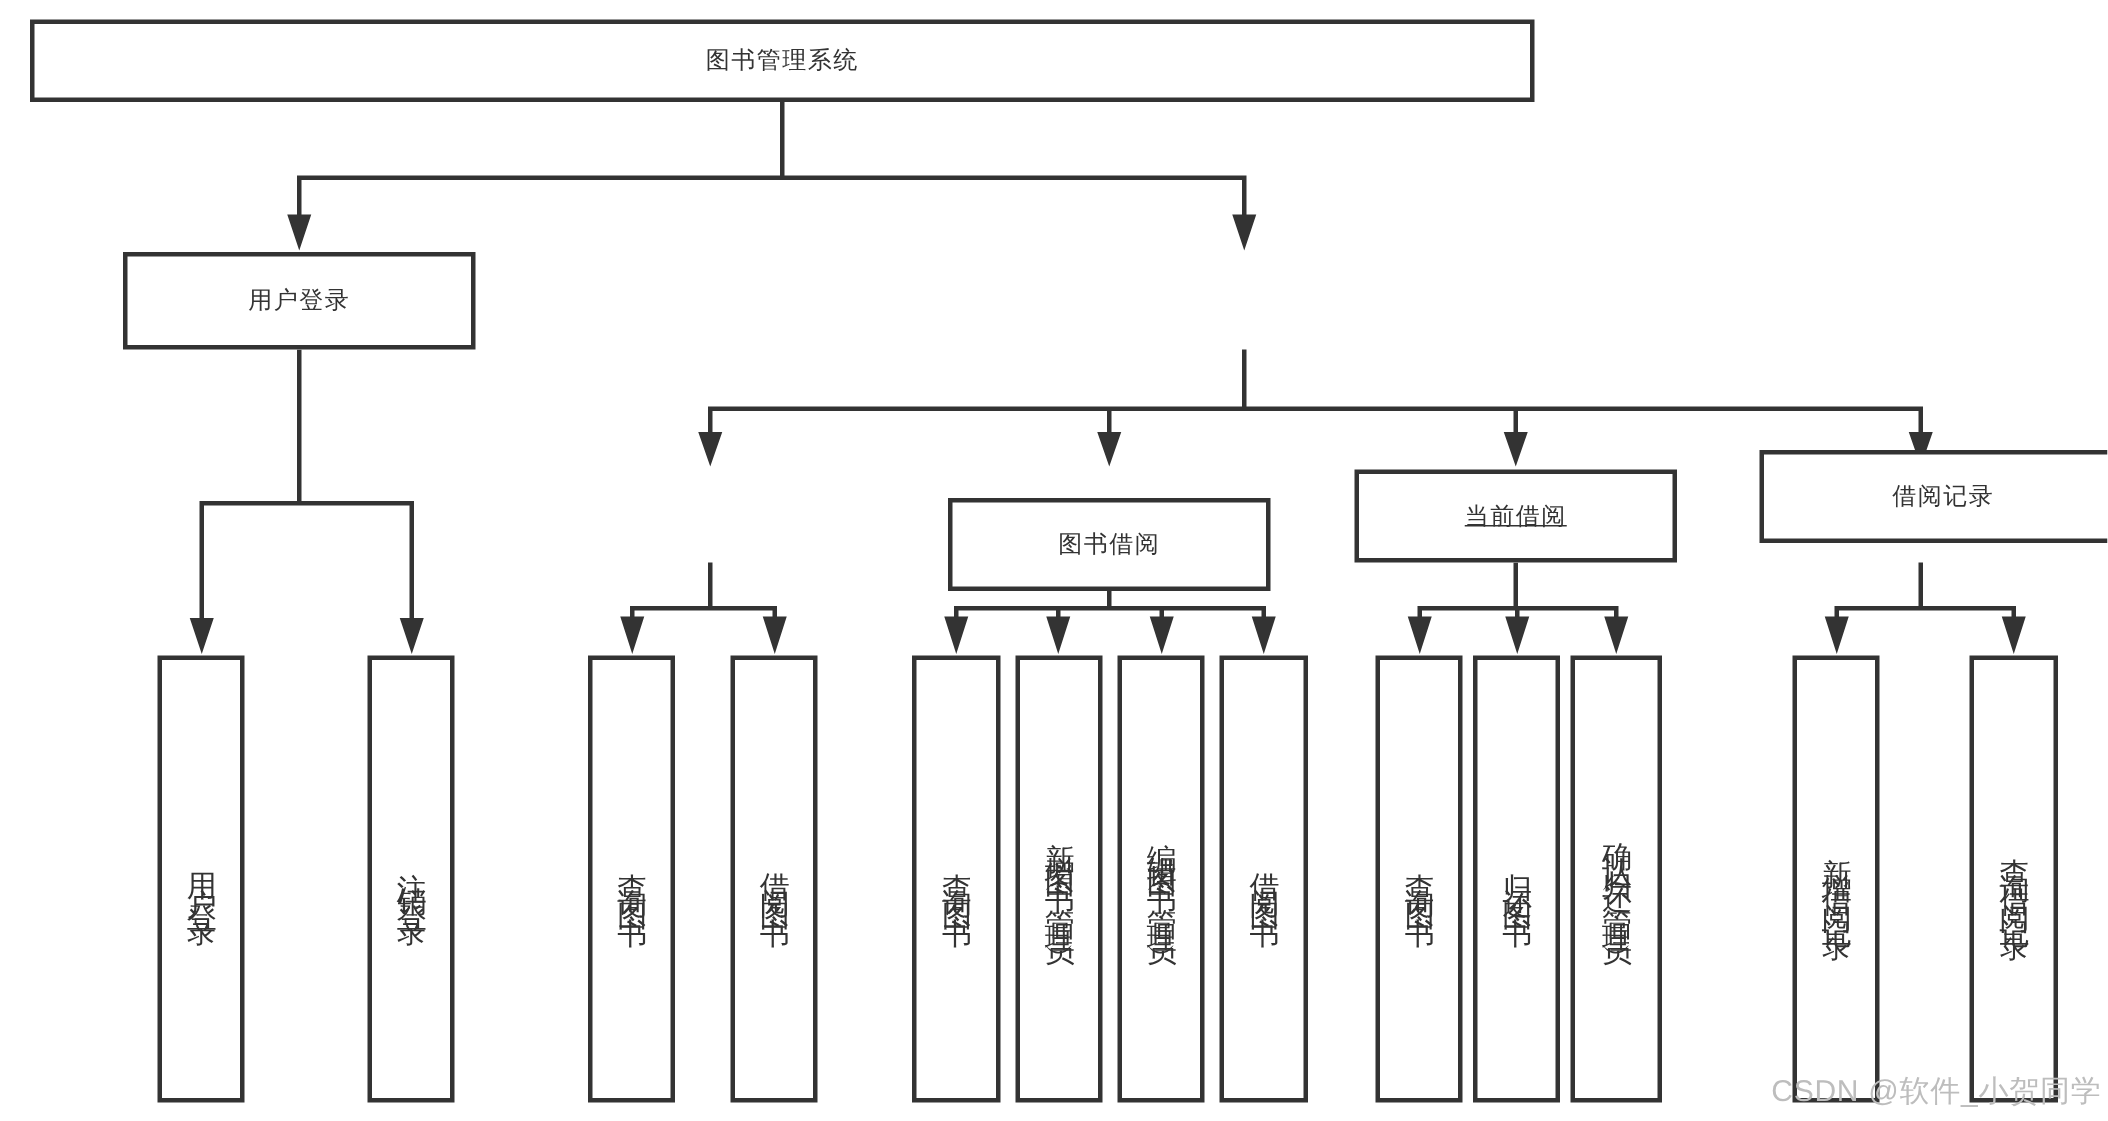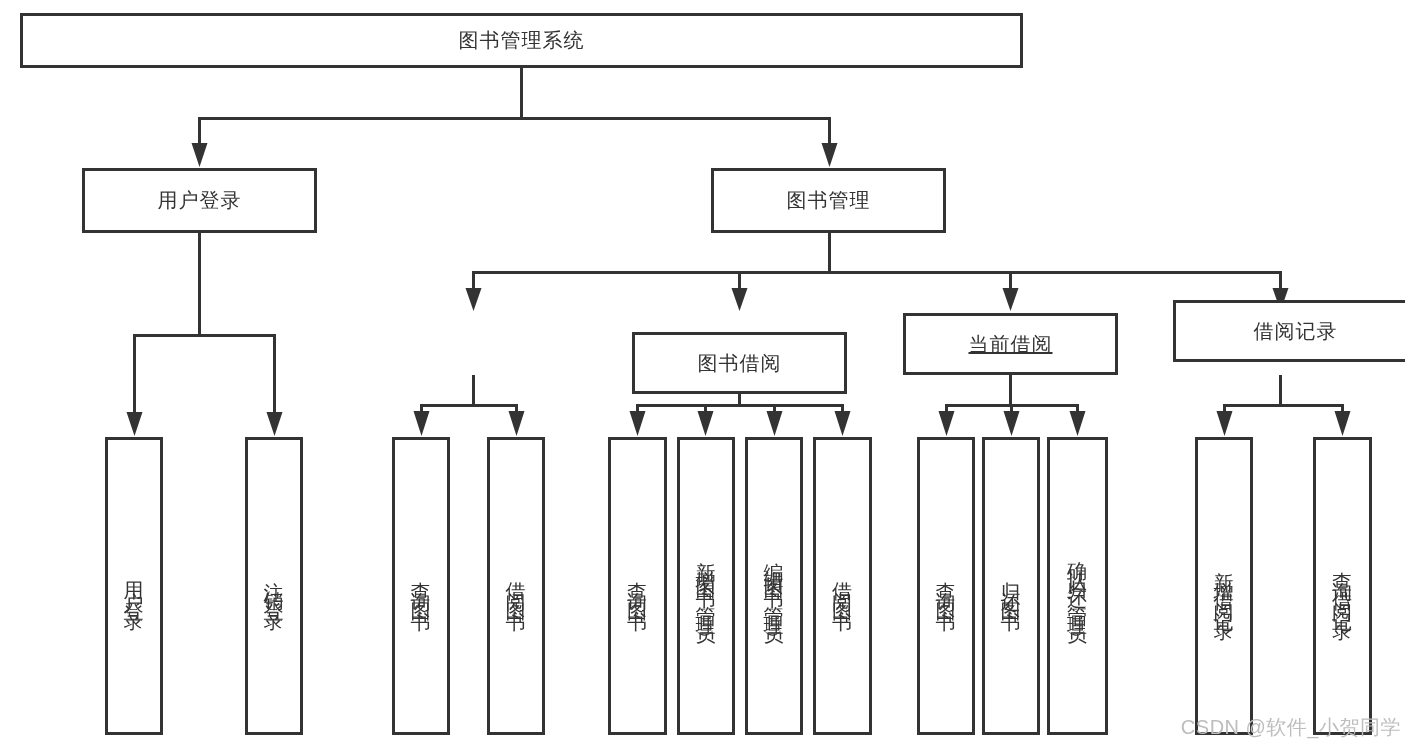--- a/index.html
+++ b/index.html
@@ -4,21 +4,21 @@
 <style>
   html,body{margin:0;padding:0;background:#ffffff;}
   #stage{
     position:relative;width:1405px;height:747px;background:#ffffff;overflow:hidden;
     font-family:"Liberation Sans",sans-serif;color:#333333;
   }
   #wires{position:absolute;left:0;top:0;width:1405px;height:747px;}
   .hnode{
     position:absolute;box-sizing:border-box;border:3px solid #333333;background:#ffffff;
     display:flex;align-items:center;justify-content:center;
-    font-size:20px;color:#333333;letter-spacing:1px;white-space:nowrap;
+    font-size:16px;color:#333333;letter-spacing:1px;white-space:nowrap;
   }
   .vnode{
     position:absolute;box-sizing:border-box;border:3px solid #333333;background:#ffffff;
     top:437px;height:298px;
     display:flex;align-items:center;justify-content:center;
     writing-mode:vertical-lr;text-orientation:mixed;
     font-size:20px;color:#333333;letter-spacing:10px;line-height:1;
   }
   .watermark{
     position:absolute;right:4px;bottom:6px;
@@ -64,21 +64,20 @@
 
     <g>
       <path d="M1280.5 375 V405 M1223 405.5 H1344 M1224.5 405 V412 M1342.5 405 V412" fill="none" stroke="#333333" stroke-width="3"></path>
       <path fill="#333333" d="M1216.5 411 H1232.5 L1224.5 436 Z M1334.5 411 H1350.5 L1342.5 436 Z"></path>
     </g>
   </svg>
 
   <div class="hnode" style="left:20px;top:13px;width:1003px;height:55px;">图书管理系统</div>
 
   <div class="hnode" style="left:82px;top:168px;width:235px;height:65px;">用户登录</div>
-  <div class="hnode" style="left:711px;top:168px;width:235px;height:65px;">图书管理</div>
 
   <div class="hnode" style="left:632px;top:332px;width:215px;height:62px;">图书借阅</div>
   <div class="hnode" style="left:903px;top:313px;width:215px;height:62px;text-decoration:underline;">当前借阅</div>
   <div class="hnode" style="left:1173px;top:300px;width:245px;height:62px;">借阅记录</div>
 
   <div class="vnode" style="left:105px;width:58px;">用户登录</div>
   <div class="vnode" style="left:245px;width:58px;">注销登录</div>
 
   <div class="vnode" style="left:392px;width:58px;">查询图书</div>
   <div class="vnode" style="left:487px;width:58px;">借阅图书</div>

